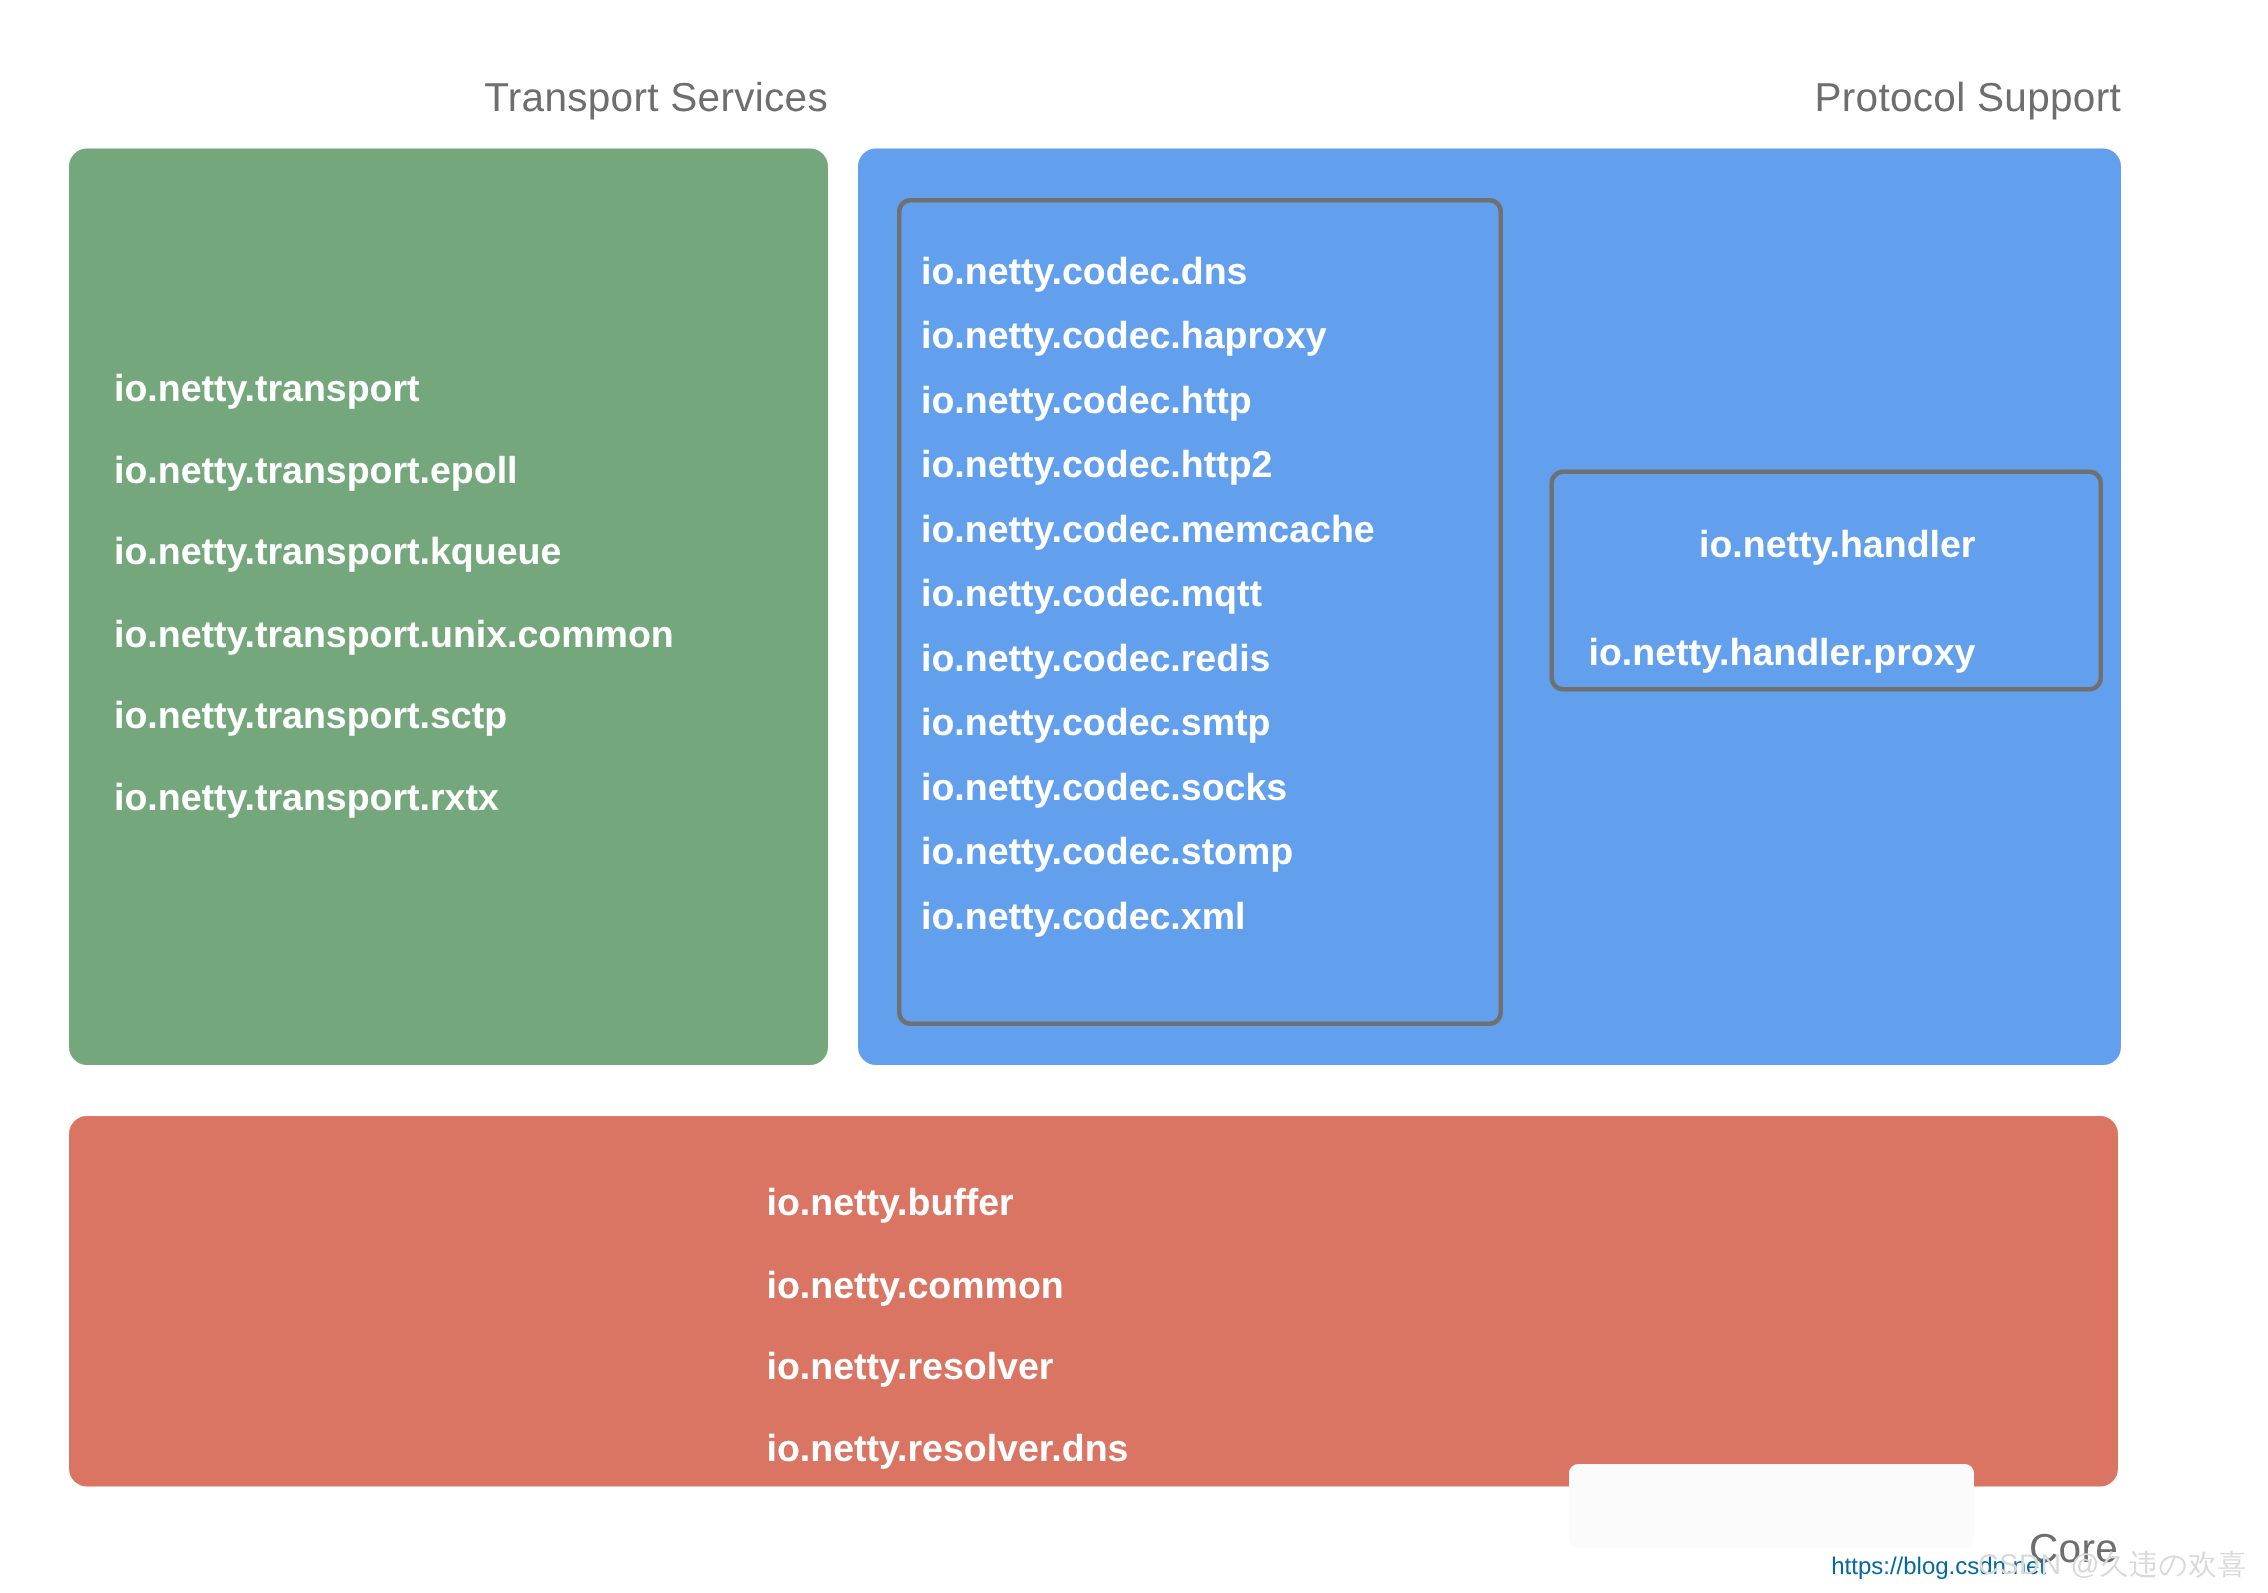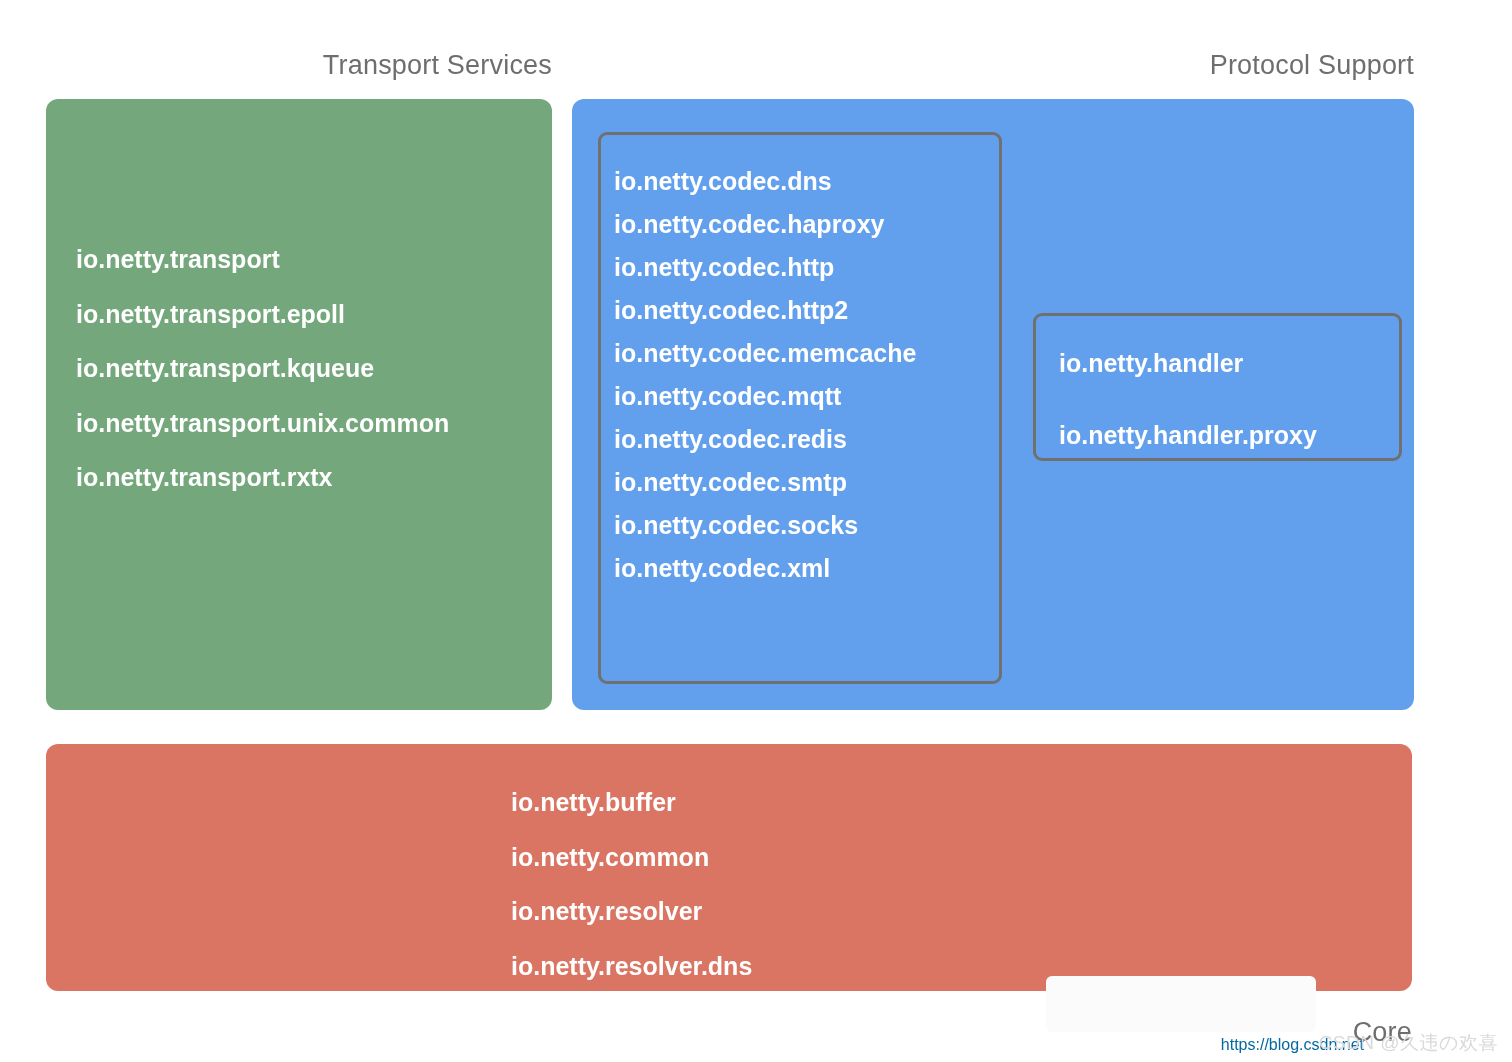--- a/index.html
+++ b/index.html
@@ -129,20 +129,21 @@
   }
 
   #list-handler {
     left: 1059px;
     top: 345px;
     font-size: 25px;
   }
   #list-handler li {
     line-height: 36px;
     height: 36px;
+    text-align: right;
   }
   #list-handler li + li {
     margin-top: 36px;
   }
 
   #list-core {
     left: 511px;
     top: 775px;
     font-size: 25px;
   }
@@ -193,38 +194,40 @@
 
   <div class="caption" id="caption-protocol">Protocol Support</div>
 
   <div class="panel" id="panel-transport">
   </div>
   <ul class="pkg-list" id="list-transport">
       <li>io.netty.transport</li>
       <li>io.netty.transport.epoll</li>
       <li>io.netty.transport.kqueue</li>
       <li>io.netty.transport.unix.common</li>
+      <li>io.netty.transport.sctp</li>
       <li>io.netty.transport.rxtx</li>
     </ul>
 
   <div class="panel" id="panel-protocol">
   </div>
 
   <div class="subbox" id="subbox-codec">
   </div>
   <ul class="pkg-list" id="list-codec">
       <li>io.netty.codec.dns</li>
       <li>io.netty.codec.haproxy</li>
       <li>io.netty.codec.http</li>
       <li>io.netty.codec.http2</li>
       <li>io.netty.codec.memcache</li>
       <li>io.netty.codec.mqtt</li>
       <li>io.netty.codec.redis</li>
       <li>io.netty.codec.smtp</li>
       <li>io.netty.codec.socks</li>
+      <li>io.netty.codec.stomp</li>
       <li>io.netty.codec.xml</li>
     </ul>
 
   <div class="subbox" id="subbox-handler">
   </div>
   <ul class="pkg-list" id="list-handler">
       <li>io.netty.handler</li>
       <li>io.netty.handler.proxy</li>
     </ul>
 

